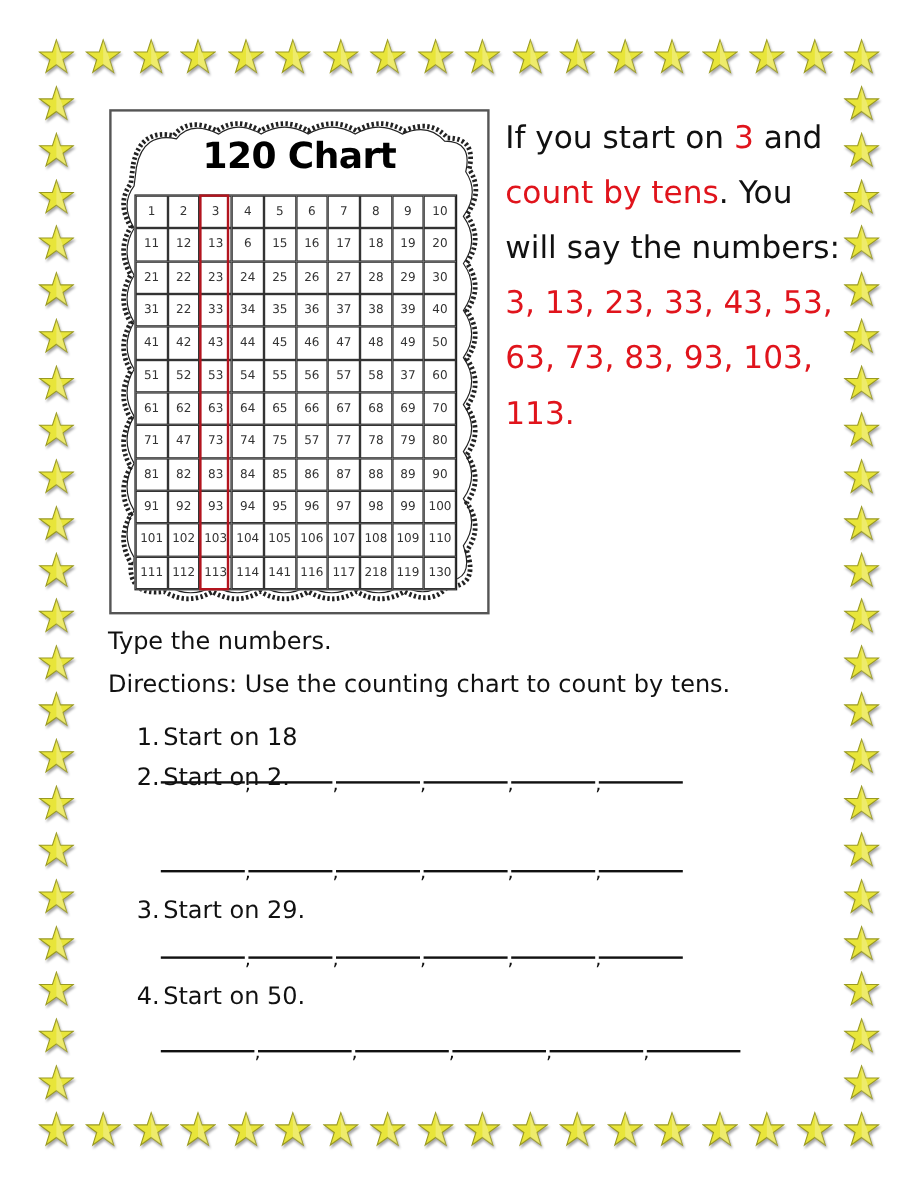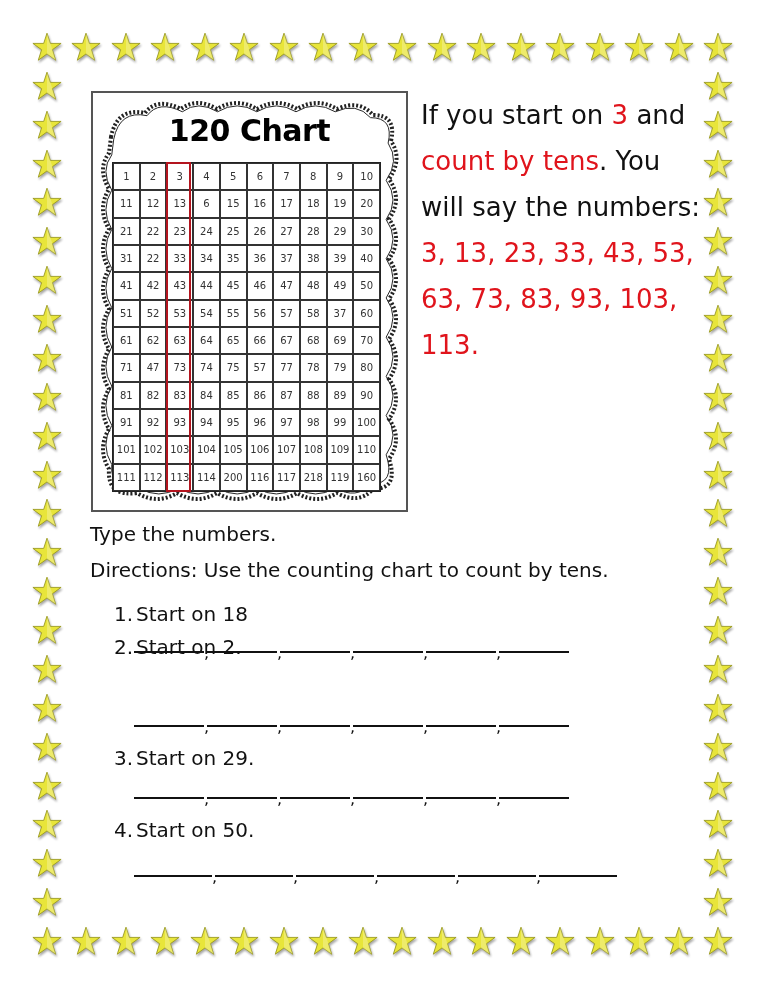--- a/index.html
+++ b/index.html
@@ -672,26 +672,26 @@
       <div class="cell">105</div>
       <div class="cell">106</div>
       <div class="cell">107</div>
       <div class="cell">108</div>
       <div class="cell">109</div>
       <div class="cell">110</div>
       <div class="cell">111</div>
       <div class="cell">112</div>
       <div class="cell">113</div>
       <div class="cell">114</div>
-      <div class="cell">200</div>
+      <div class="cell">141</div>
       <div class="cell">116</div>
       <div class="cell">117</div>
       <div class="cell">218</div>
       <div class="cell">119</div>
-      <div class="cell">160</div>
+      <div class="cell">130</div>
     </div>
   <div id="highlight-col"></div>
 </div>
 
 <div id="explain">
   <span>If you start on </span><span class="red">3</span><span> and </span><span class="red">count by</span> <span class="red">tens</span><span>. You will say the numbers: </span><span class="red">3, 13, 23, 33, 43, 53, 63, 73, 83, 93, 103, 113.</span>
 </div>
 
 <div id="directions">
   <div>Type the numbers.</div>

